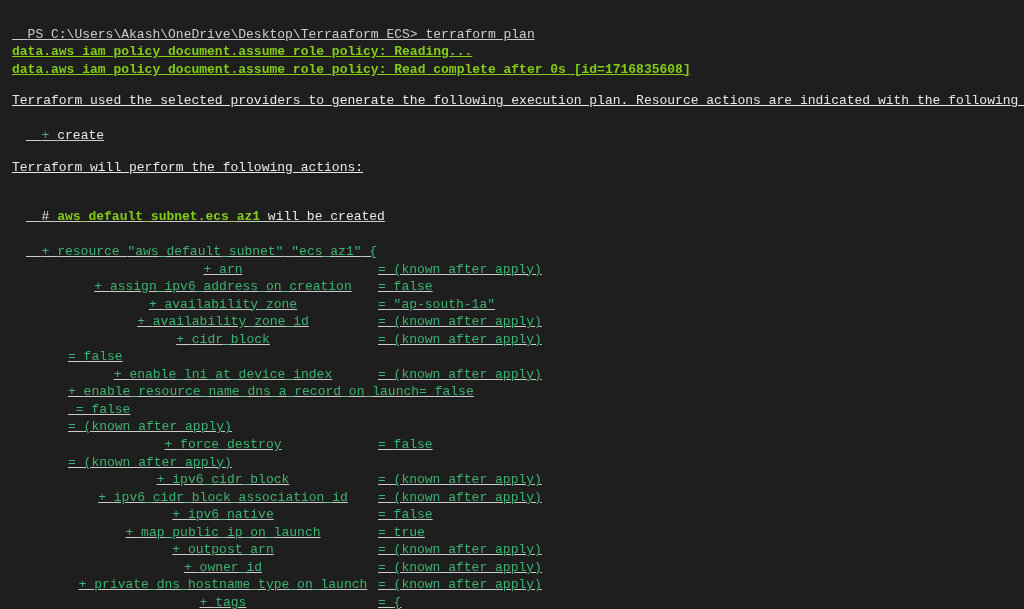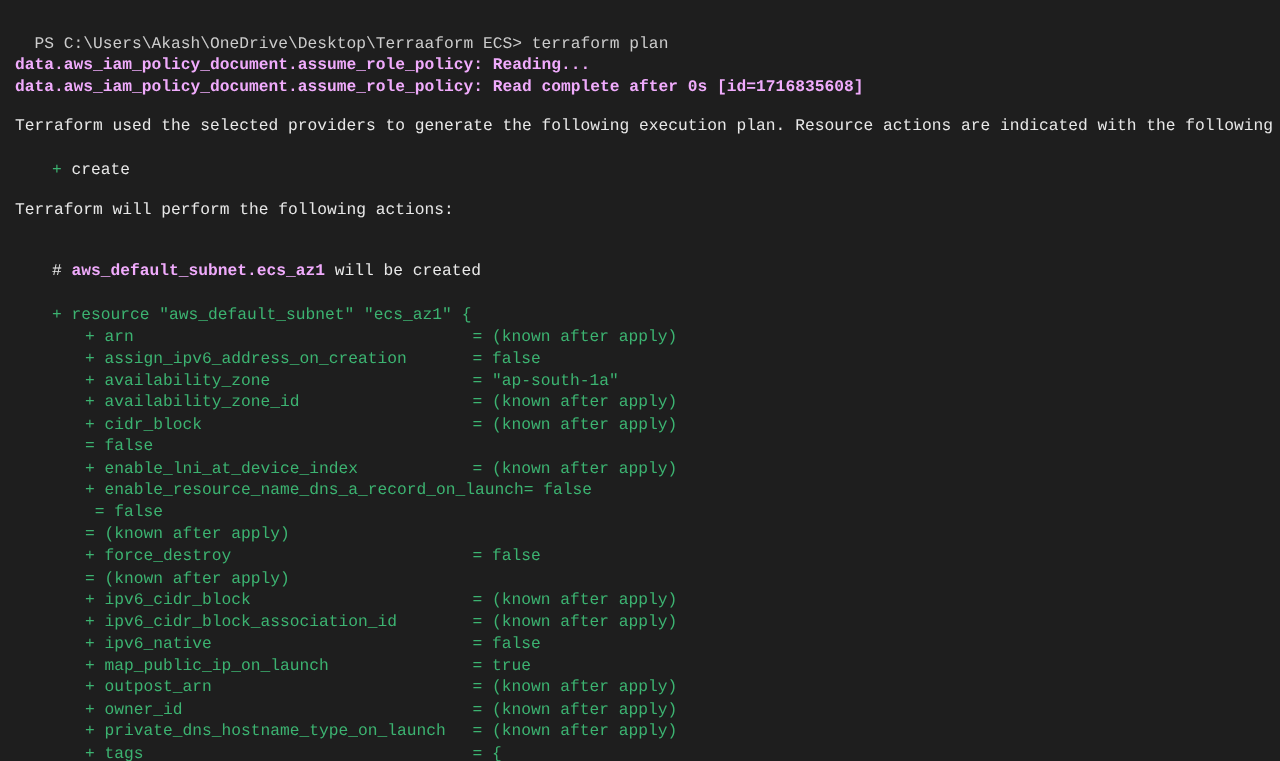--- a/index.html
+++ b/index.html
@@ -7,28 +7,28 @@
       background: #1e1e1e;
       color: #cccccc;
       font-family: 'Consolas', 'Courier New', monospace;
       font-size: 13px;
       line-height: 1.35;
       padding: 8px 12px;
       width: 1024px;
       height: 609px;
       overflow: hidden;
     }
-    .line { white-space: pre; }
+    .line { white-space: pre; text-decoration: underline; }
     .prompt { color: #cccccc; }
     .command { color: #cccccc; }
-    .bold-white { color: #f0abfc; font-weight: bold; }
+    .bold-white { color: #84cc16; font-weight: bold; }
     .white { color: #e8e8e8; }
     .green { color: #3cb371; }
     .indent-1 { padding-left: 14px; }
-    .indent-3 { padding-left: 56px; }
+    .indent-3 { padding-left: 56px; text-align: center; }
     .attr-row { display: flex; }
     .attr-key { min-width: 310px; }
     .spacer { height: 14px; }
   </style>
 </head>
 <body>
 
 <div>
 
 <div class="line">

